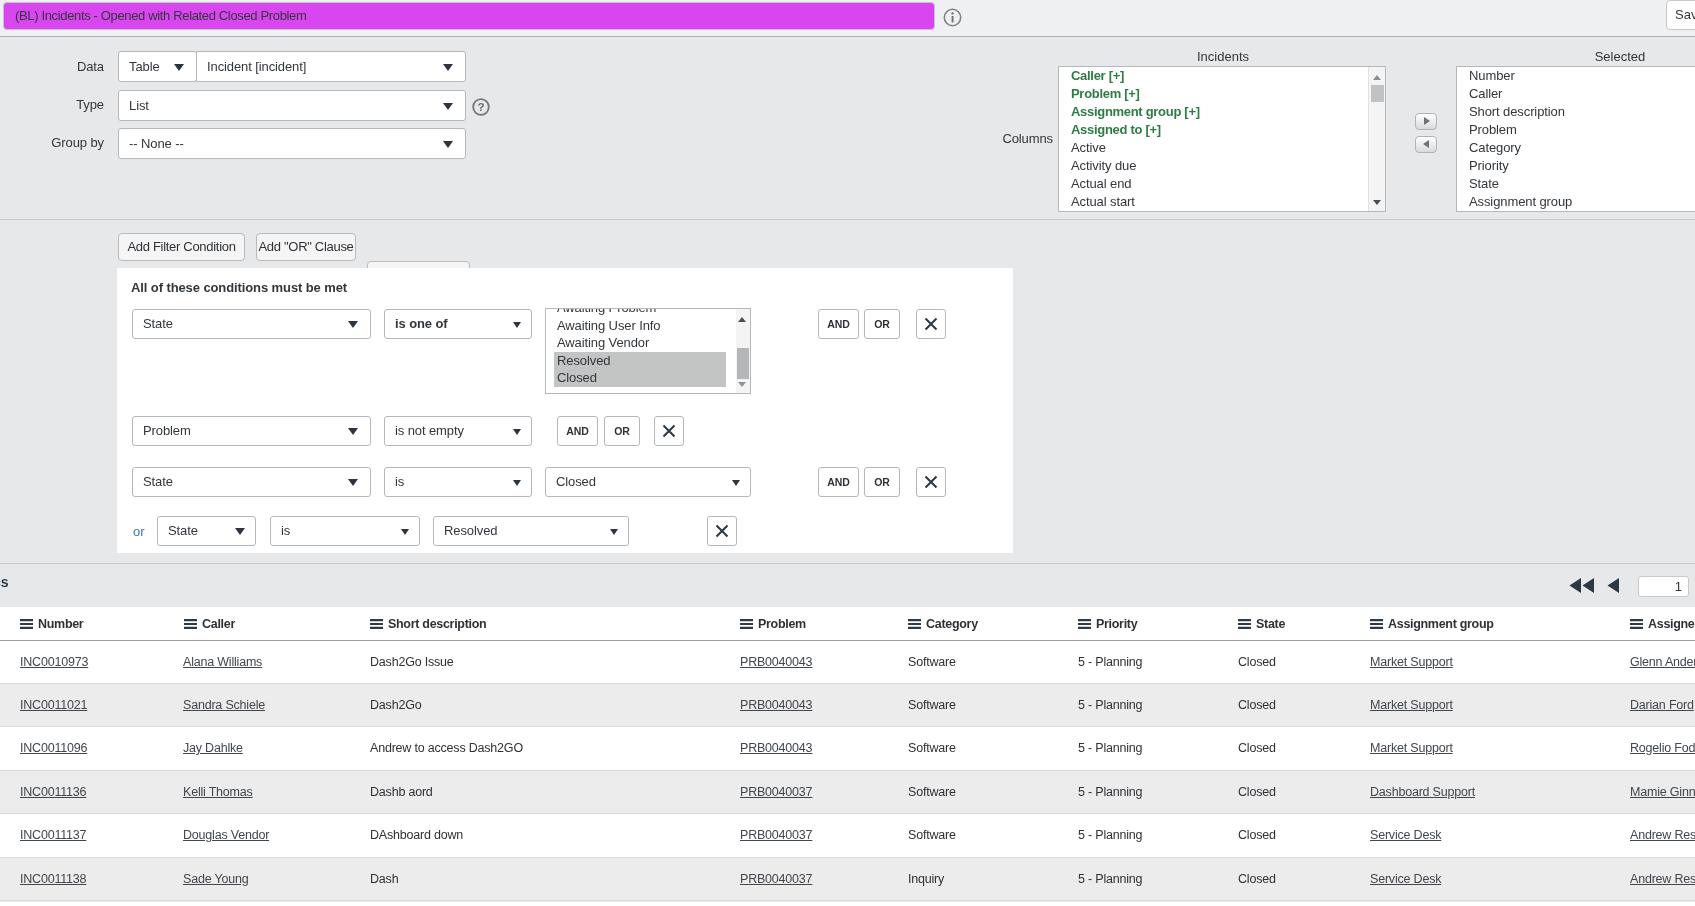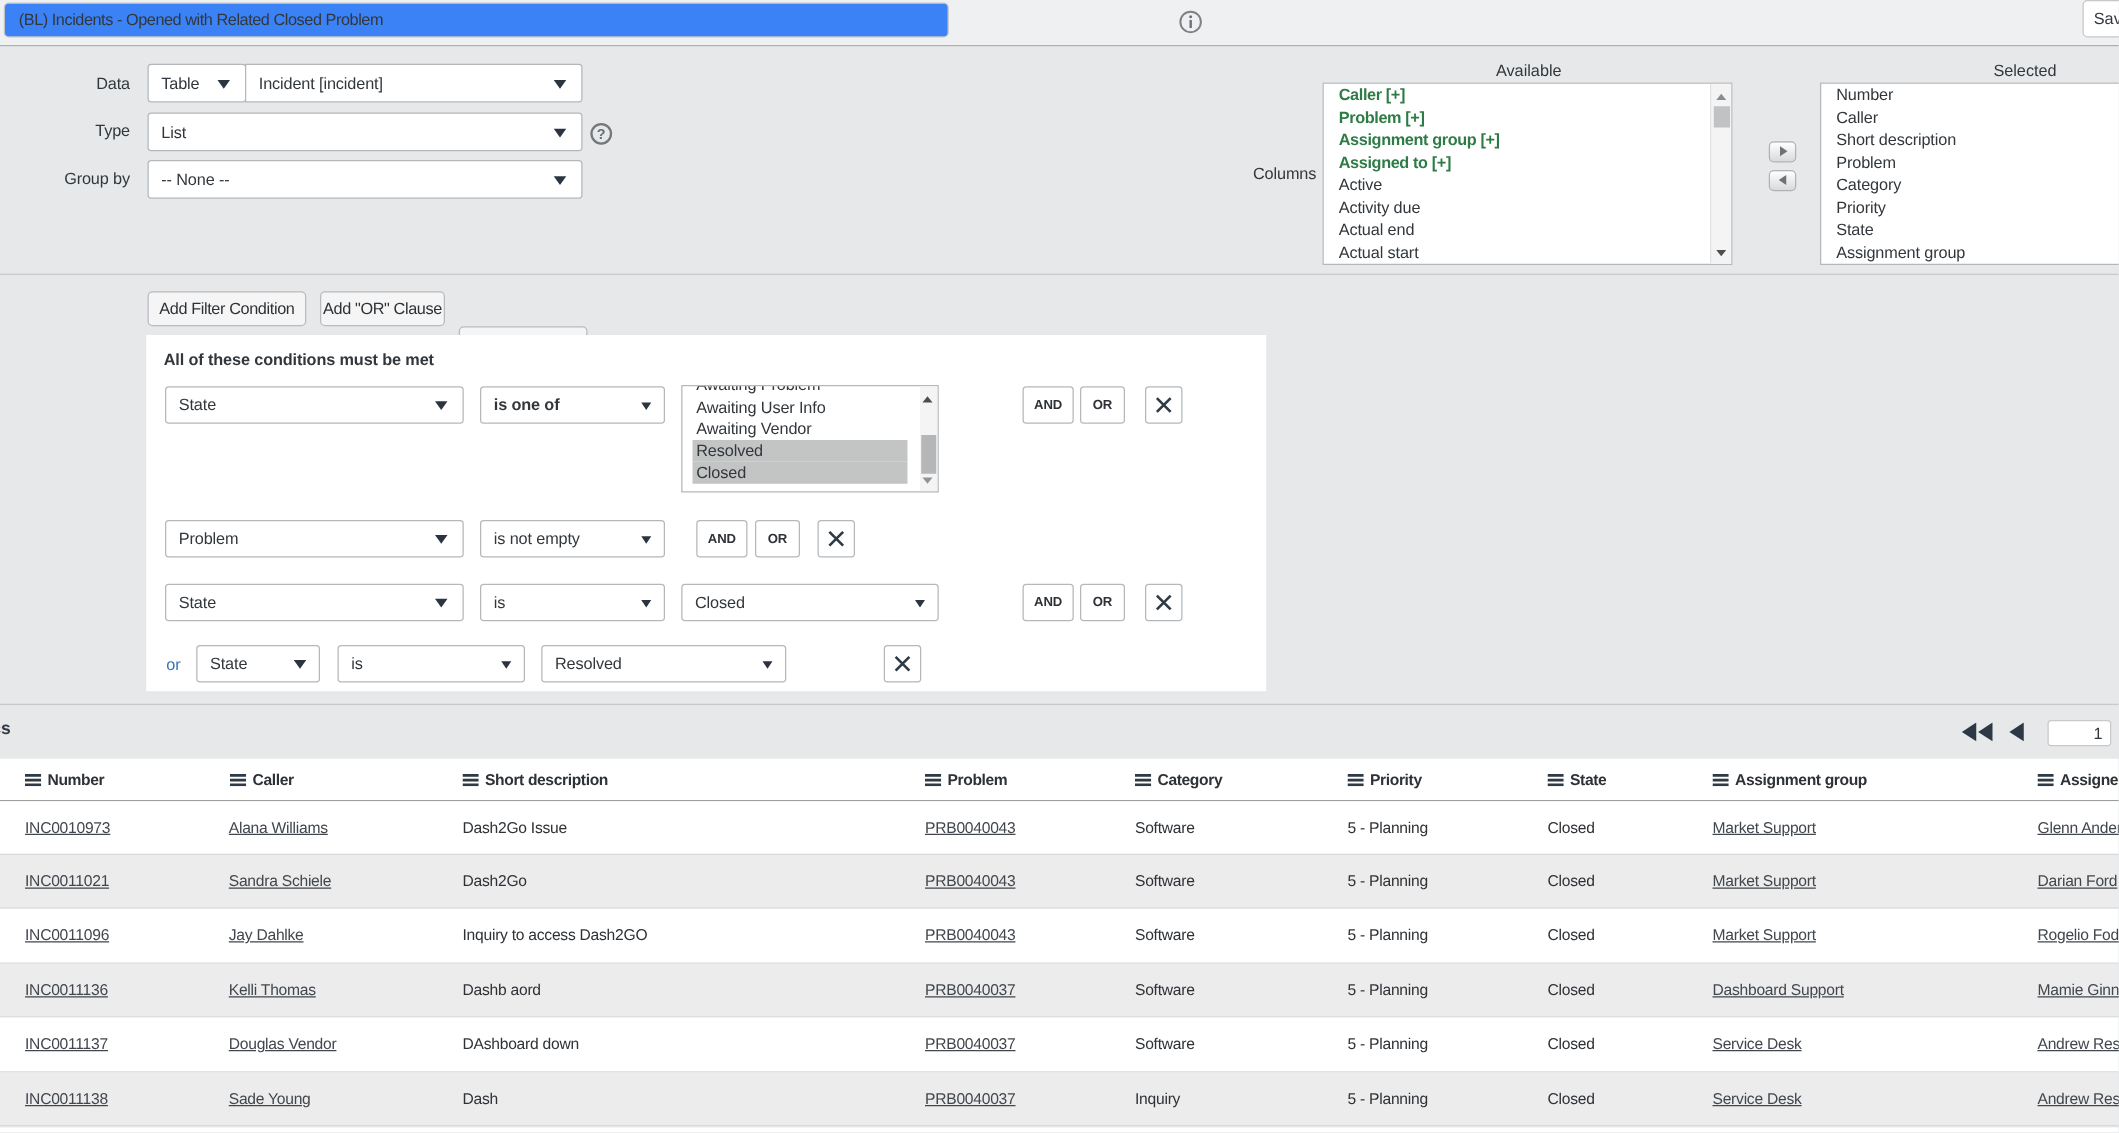--- a/index.html
+++ b/index.html
@@ -7,21 +7,21 @@
 body {
   font-family:"Liberation Sans", sans-serif;
   background:#e6e8e9;
   color:#32373c;
   position:relative;
   font-size:13px;
 }
 .abs { position:absolute; }
 
 #topbar { position:absolute; left:0; top:0; width:1695px; height:37px; background:#eff0f1; border-bottom:1px solid #adb0b2; }
-#title-input { position:absolute; left:3px; top:2px; width:756px; height:28px; background:#3b82f6; border:1px solid #c2c5c7; border-radius:4px; line-height:26px; padding-left:11px; font-size:13px; color:#32373c; letter-spacing:-0.35px;}
+#title-input { position:absolute; left:3px; top:2px; width:932px; height:28px; background:#d946ef; border:1px solid #c2c5c7; border-radius:4px; line-height:26px; padding-left:11px; font-size:13px; color:#32373c; letter-spacing:-0.35px;}
 #savebtn { position:absolute; left:1666px; top:0px; width:70px; height:30px; background:#fff; border:1px solid #c5c7c9; border-radius:4px; line-height:28px; padding-left:8px; font-size:13px; }
 
 .flabel { position:absolute; width:104px; text-align:right; font-size:13px; color:#32373c; letter-spacing:-0.1px;}
 .selbox { position:absolute; background:#fff; border:1px solid #b4b8bb; border-radius:3px; height:31px; line-height:29px; font-size:13px; padding-left:10px; color:#32373c; letter-spacing:-0.1px;}
 .caret { position:absolute; width:0; height:0; border-left:5px solid transparent; border-right:5px solid transparent; border-top:7px solid #2c3440; }
 
 .listbox { position:absolute; background:#fff; border:1px solid #b4b8bb; overflow:hidden; }
 .lb-item { height:18px; line-height:18px; padding-left:12px; font-size:13px; white-space:nowrap; letter-spacing:-0.1px;}
 .green { color:#2e7b46; font-weight:bold; letter-spacing:-0.3px; }
 .mi { height:17.5px; line-height:17.5px; padding-left:11px; font-size:13px; white-space:nowrap; letter-spacing:-0.1px;}
@@ -69,21 +69,21 @@
 <div class="selbox" style="left:196px;top:51px;width:270px;border-top-left-radius:0;border-bottom-left-radius:0;">Incident [incident]<div class="caret" style="right:12px;top:12px"></div></div>
 
 <div class="selbox" style="left:118px;top:90px;width:348px;">List<div class="caret" style="right:12px;top:12px"></div></div>
 <svg class="abs" style="left:472px;top:98px" width="18" height="18" viewBox="0 0 18 18">
     <circle cx="9" cy="9" r="7.8" fill="none" stroke="#74787c" stroke-width="1.8"></circle>
     <text x="9" y="13" font-size="11.5" font-weight="bold" fill="#6a6e72" text-anchor="middle" font-family="Liberation Sans">?</text>
   </svg>
 
 <div class="selbox" style="left:118px;top:128px;width:348px;">-- None --<div class="caret" style="right:12px;top:12px"></div></div>
 
-<div class="abs" style="left:1160px;top:49px;width:126px;text-align:center;font-size:13px;">Available</div>
+<div class="abs" style="left:1160px;top:49px;width:126px;text-align:center;font-size:13px;">Incidents</div>
 <div class="abs" style="left:1540px;top:49px;width:160px;text-align:center;font-size:13px;">Selected</div>
 <div class="flabel" style="left:949px;top:131px;">Columns</div>
 <div class="listbox" id="availbox" style="left:1058px;top:66px;width:328px;height:146px;">
   <div class="lb-item green">Caller [+]</div>
   <div class="lb-item green">Problem [+]</div>
   <div class="lb-item green">Assignment group [+]</div>
   <div class="lb-item green">Assigned to [+]</div>
   <div class="lb-item">Active</div>
   <div class="lb-item">Activity due</div>
   <div class="lb-item">Actual end</div>
@@ -226,21 +226,21 @@
   <div class="cell lnk" style="left:740px;">PRB0040043</div>
   <div class="cell" style="left:908px;">Software</div>
   <div class="cell" style="left:1078px;">5 - Planning</div>
   <div class="cell" style="left:1238px;">Closed</div>
   <div class="cell lnk" style="left:1370px;">Market Support</div>
   <div class="cell lnk" style="left:1630px;">Darian Ford</div>
 </div>
 <div class="row" style="top:727px;height:44px;">
   <div class="cell lnk" style="left:20px;">INC0011096</div>
   <div class="cell lnk" style="left:183px;">Jay Dahlke</div>
-  <div class="cell" style="left:370px;">Inquiry to access Dash2GO</div>
+  <div class="cell" style="left:370px;">Andrew to access Dash2GO</div>
   <div class="cell lnk" style="left:740px;">PRB0040043</div>
   <div class="cell" style="left:908px;">Software</div>
   <div class="cell" style="left:1078px;">5 - Planning</div>
   <div class="cell" style="left:1238px;">Closed</div>
   <div class="cell lnk" style="left:1370px;">Market Support</div>
   <div class="cell lnk" style="left:1630px;">Rogelio Fodera</div>
 </div>
 <div class="row alt" style="top:771px;height:43px;">
   <div class="cell lnk" style="left:20px;">INC0011136</div>
   <div class="cell lnk" style="left:183px;">Kelli Thomas</div>

